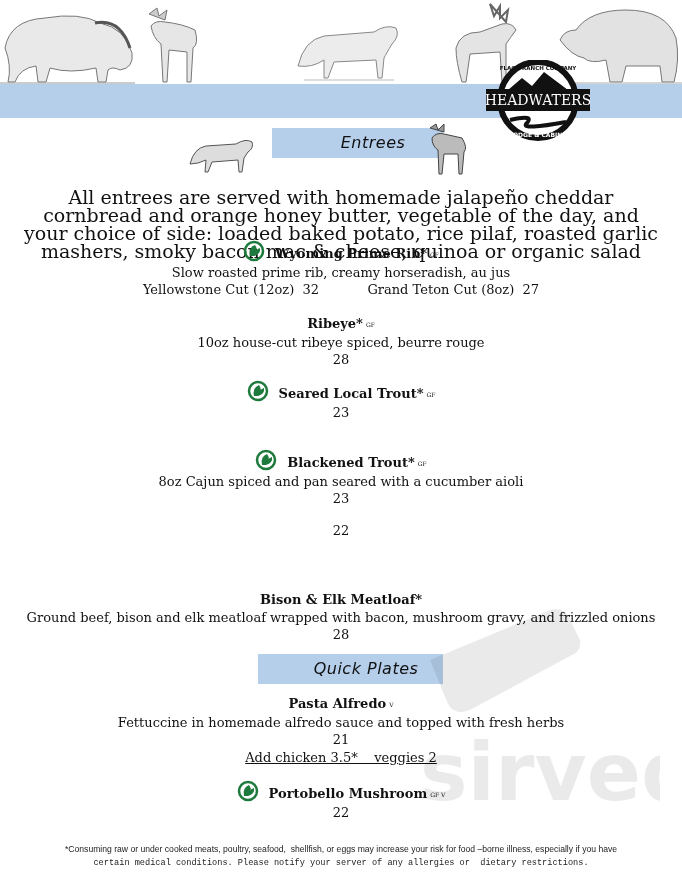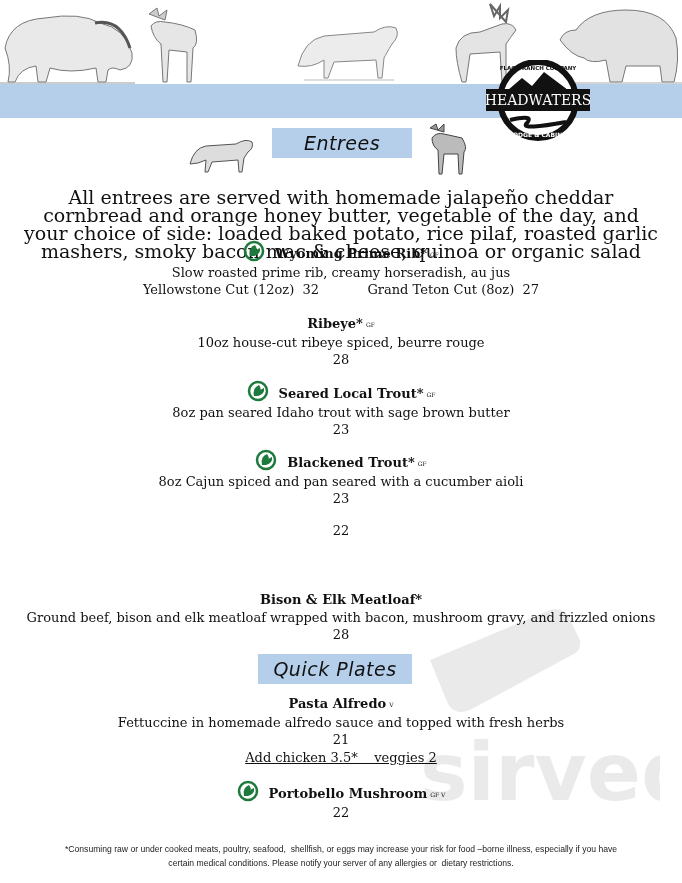--- a/index.html
+++ b/index.html
@@ -1,21 +1,21 @@
 <!DOCTYPE html>
 <html><head>
 <meta charset="utf-8">
 <style>
   html,body{margin:0;padding:0;background:#fff;}
   body{width:682px;height:883px;position:relative;overflow:hidden;font-family:"DejaVu Serif","Liberation Serif",serif;color:#111;}
   .banner{position:absolute;left:0;top:0;width:548px;height:120px;}
   .band{position:absolute;left:0;top:84px;width:682px;height:34px;background:#b5cfeb;}
   .animal{position:absolute;}
   .logo{position:absolute;left:486px;top:60px;width:104px;height:82px;}
-  .section-title{position:absolute;background:#b5cfeb;text-align:center;font-family:"DejaVu Sans","Liberation Sans",sans-serif;font-style:italic;font-size:19px;color:#111;letter-spacing:0.5px;}
+  .section-title{position:absolute;background:#b5cfeb;text-align:center;font-family:"DejaVu Sans","Liberation Sans",sans-serif;font-style:italic;font-size:16px;color:#111;letter-spacing:0.5px;padding-left:31px;}
   .intro{position:absolute;left:20px;width:642px;top:188px;text-align:center;font-size:19px;line-height:18px;}
   .item{position:absolute;left:0;width:682px;text-align:center;font-size:13px;line-height:17.5px;}
   .name{font-weight:bold;}
   .tag{font-size:6px;font-weight:normal;margin-left:3px;vertical-align:1px;}
   .leaf{display:inline-block;width:22px;height:22px;vertical-align:-4px;margin-right:10px;}
   .footer{position:absolute;left:30px;width:622px;top:842px;text-align:center;font-family:"Liberation Sans","DejaVu Sans",sans-serif;font-size:8.6px;line-height:14px;color:#222;}
   .watermark{position:absolute;left:400px;top:600px;width:260px;height:220px;opacity:0.08;pointer-events:none;}
   .cuts span{display:inline-block;}
 </style>
 </head>
@@ -91,21 +91,20 @@
   <div>10oz house-cut ribeye spiced, beurre rouge</div>
   <div>28</div>
 </div>
 
 <div class="item" style="top:380px;">
   <div><svg class="leaf" viewBox="0 0 22 22">
         <circle cx="11" cy="11" r="9" fill="none" stroke="#1e7a3c" stroke-width="2.5"></circle>
         <path d="M7 16 Q5 8 12 5 Q16 10 11 16 Z" fill="#1e7a3c"></path>
         <path d="M11 16 Q11 10 17 8 Q18 14 11 16 Z" fill="#1e7a3c"></path>
       </svg><span class="name">Seared Local Trout*</span><span class="tag">GF</span></div>
-  <div>8oz pan seared Idaho trout with sage brown butter</div>
   <div>23</div>
 </div>
 
 <div class="item" style="top:449px;">
   <div><svg class="leaf" viewBox="0 0 22 22">
         <circle cx="11" cy="11" r="9" fill="none" stroke="#1e7a3c" stroke-width="2.5"></circle>
         <path d="M7 16 Q5 8 12 5 Q16 10 11 16 Z" fill="#1e7a3c"></path>
         <path d="M11 16 Q11 10 17 8 Q18 14 11 16 Z" fill="#1e7a3c"></path>
       </svg><span class="name">Blackened Trout*</span><span class="tag">GF</span></div>
   <div>8oz Cajun spiced and pan seared with a cucumber aioli</div>
@@ -140,14 +139,14 @@
   <div>22</div>
 </div>
 
 <svg class="watermark" viewBox="0 0 260 220">
   <path d="M30 60 L150 10 Q165 6 170 20 L180 40 Q182 52 170 56 L70 110 Q55 116 48 104 Z" fill="#000"></path>
   <text x="20" y="200" font-family="DejaVu Sans, sans-serif" font-size="80" font-weight="bold" fill="#000">sirved</text>
 </svg>
 
 <div class="footer">
   <div style="white-space:pre;">*Consuming raw or under cooked meats, poultry, seafood,  shellfish, or eggs may increase your risk for food –borne illness, especially if you have</div>
-  <div style="white-space:pre;">certain medical conditions. Please notify your server of any allergies or  dietary restrictions.</div>
+  <div style="white-space:pre;font-family:Liberation Mono, monospace;">certain medical conditions. Please notify your server of any allergies or  dietary restrictions.</div>
 </div>
 
 </body></html>

